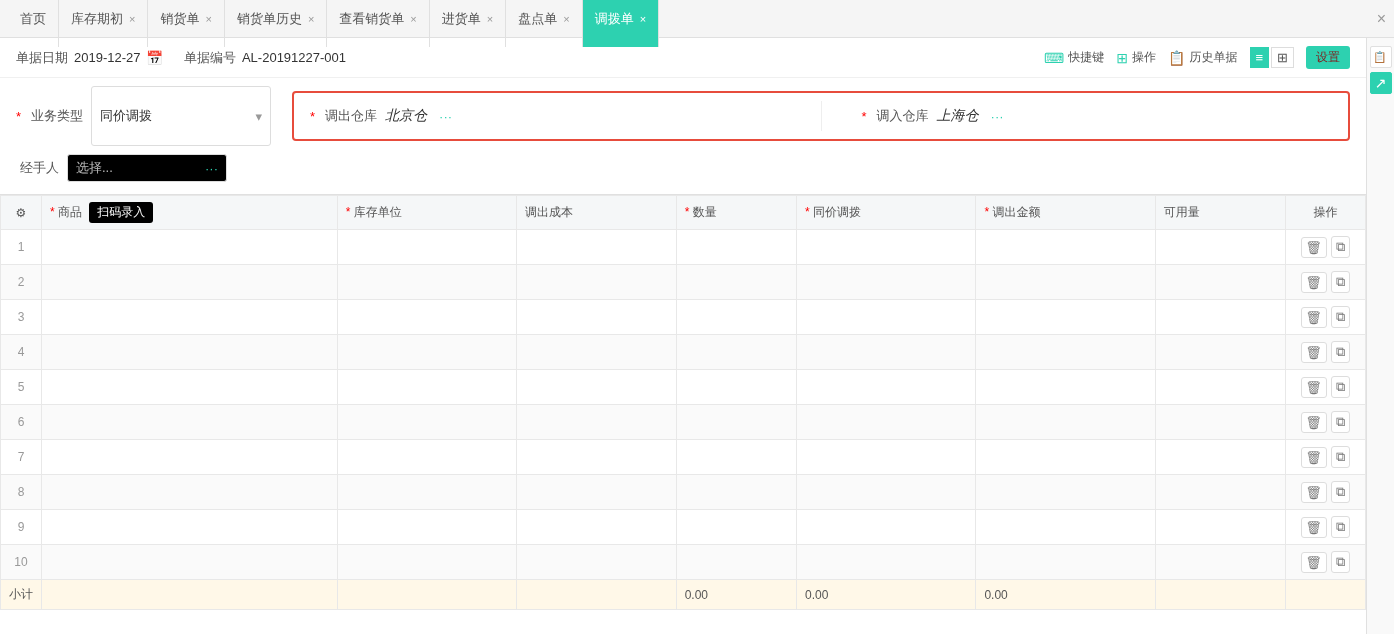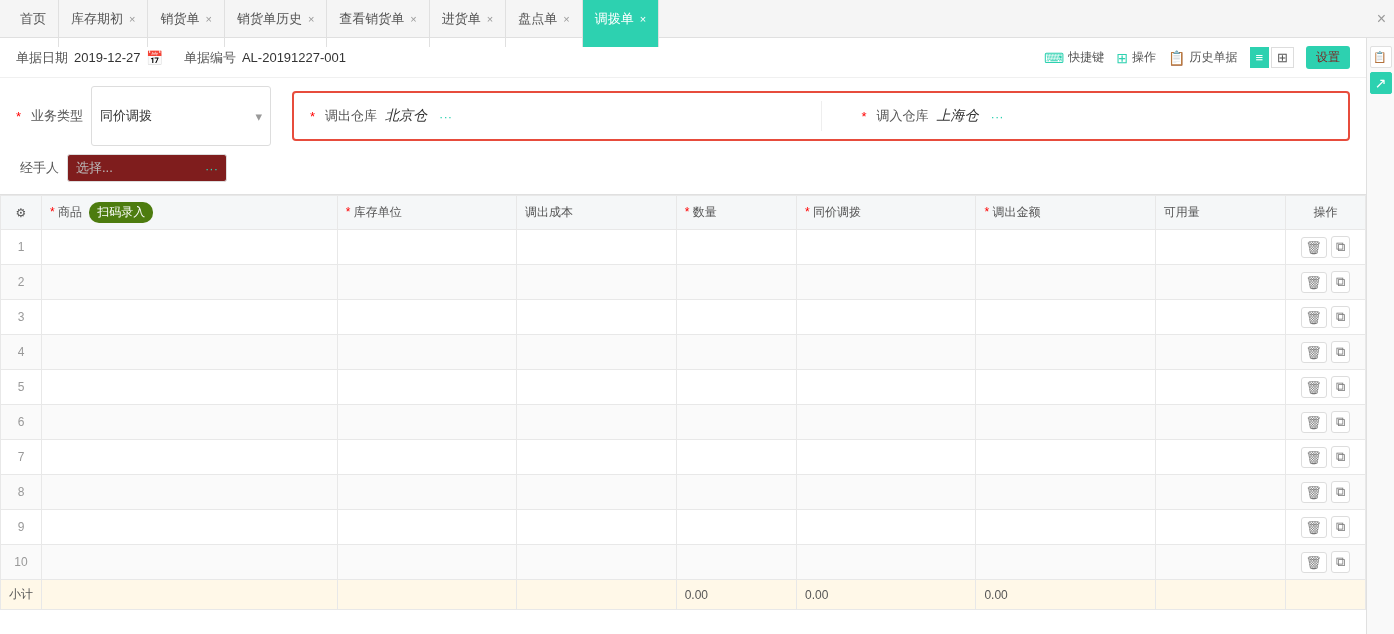--- a/index.html
+++ b/index.html
@@ -67,21 +67,21 @@
     .required-star { color: #f00; margin-right: 2px; }
     .field-label { color: #555; white-space: nowrap; }
     .field-select {
       display: flex; align-items: center; gap: 6px;
       border: 1px solid #ddd; border-radius: 3px;
       padding: 20px 8px; min-width: 180px; cursor: pointer; background: #fff;
     }
     .field-select .arrow { margin-left: auto; color: #999; }
     .field-input {
       border: 1px solid #ddd; border-radius: 3px;
-      padding: 4px 8px; min-width: 120px; color: #555; cursor: pointer; background: #7f1d1d;
+      padding: 4px 8px; min-width: 120px; color: #555; cursor: pointer; background: #000000;
       display: flex; align-items: center; justify-content: space-between;
     }
     .more-btn { color: #2dd1b0; cursor: pointer; font-size: 13px; margin-left: 4px; }
 
     
     .warehouse-section {
       border: 2px solid #e74c3c;
       border-radius: 4px;
       display: flex; align-items: center;
       padding: 8px 16px;
@@ -113,21 +113,21 @@
     th { font-weight: normal; color: #555; font-size: 12px; }
     td { color: #333; font-size: 12px; }
     tbody tr:nth-child(even) { background: #fafafa; }
     .row-num { color: #999; text-align: center; width: 36px; }
     .subtotal-row { background: #fff8e8 !important; }
     .subtotal-row td { color: #555; }
     .action-cell { display: flex; gap: 4px; align-items: center; justify-content: center; }
     .icon-btn { border: 1px solid #ddd; background: #fff; border-radius: 3px; cursor: pointer; padding: 2px 4px; font-size: 13px; color: #777; }
     .gear-col { width: 36px; text-align: center; }
     .scan-btn {
-      background: #4d7c0f; color: #fff; border: none; border-radius: 10px;
+      background: #000000; color: #fff; border: none; border-radius: 3px;
       padding: 2px 8px; font-size: 12px; cursor: pointer; margin-left: 4px;
     }
 
     
     .right-panel {
       position: fixed; right: 0; top: 38px; bottom: 0;
       width: 28px; display: flex; flex-direction: column; align-items: center;
       gap: 4px; padding: 8px 0;
       border-left: 1px solid #e0e0e0; background: #f9f9f9;
     }

